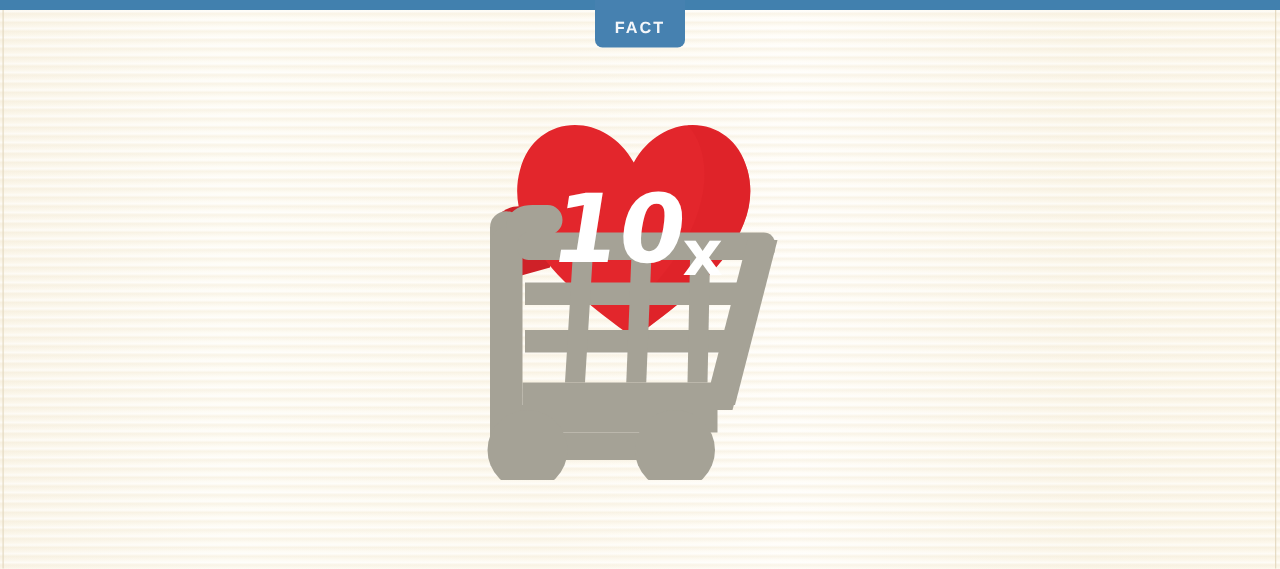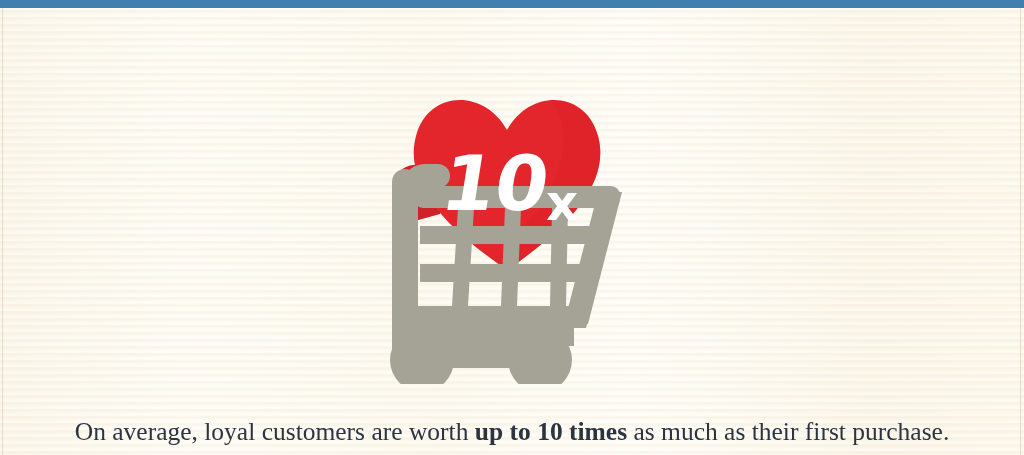--- a/index.html
+++ b/index.html
@@ -117,20 +117,23 @@
 </head>
 <body>
 
 <div class="card">
 
   <div class="edge-rule left"></div>
   <div class="edge-rule right"></div>
 
   <div class="top-bar"></div>
 
+  <div class="fact-badge">
+    <span class="fact-badge-label">FACT</span>
+  </div>
 
   <div class="illustration">
     <svg width="272" height="310" viewBox="0 0 272 310" xmlns="http://www.w3.org/2000/svg">
 
       <g>
 
         <path d="M20 112
                  C 20 92, 44 84, 58 98
                  C 66 106, 70 122, 66 140
                  L 30 150
@@ -189,15 +192,14 @@
 
         <circle cx="48" cy="286" r="32"></circle>
         <circle cx="166" cy="286" r="32"></circle>
       </g>
 
       <text class="tenx-text" x="86" y="136" font-size="76" transform="skewX(-9)">10</text>
       <text class="tenx-text" x="172" y="146" font-size="50">x</text>
     </svg>
   </div>
 
-  <div class="caption"><span>On average, loyal customers are worth </span><span class="em">up to 10 times</span><span> as much as their first purchase.</span></div>
 
 </div>
 
 </body></html>

